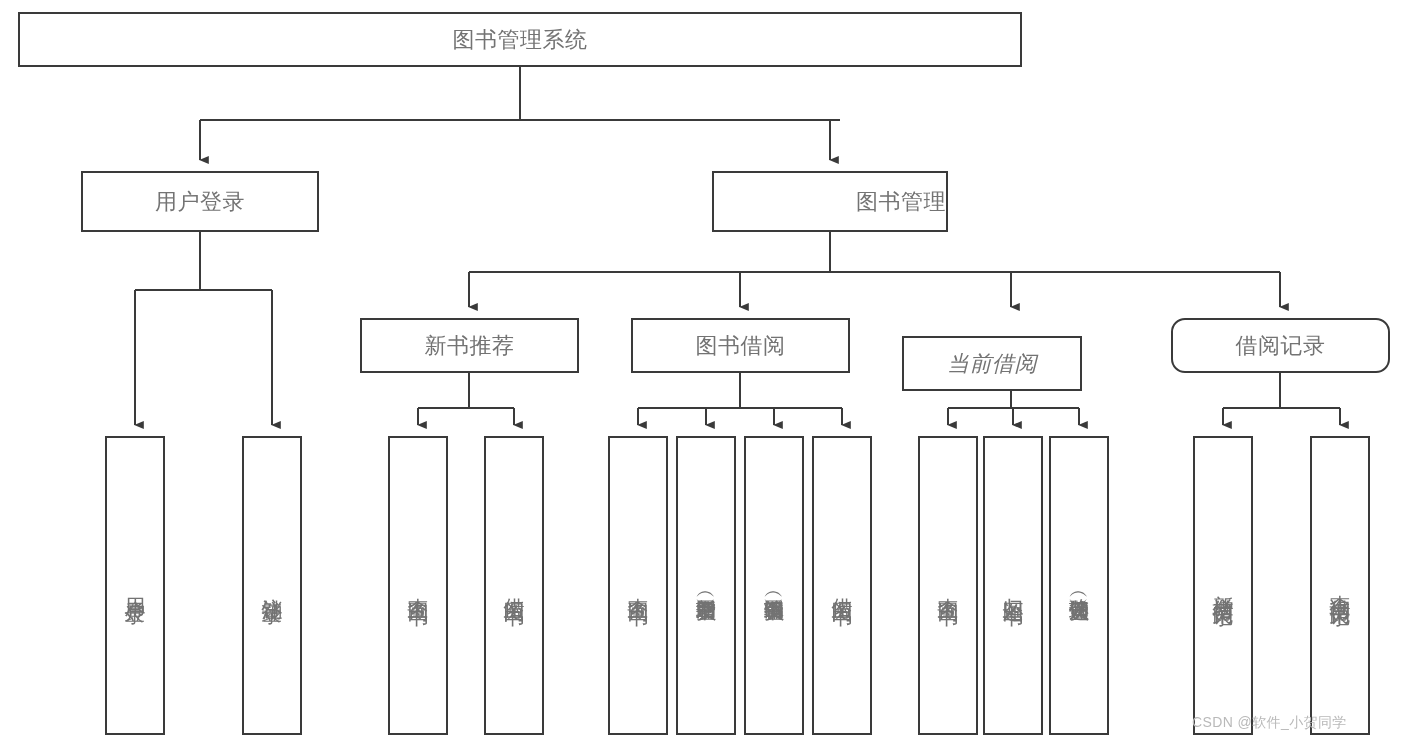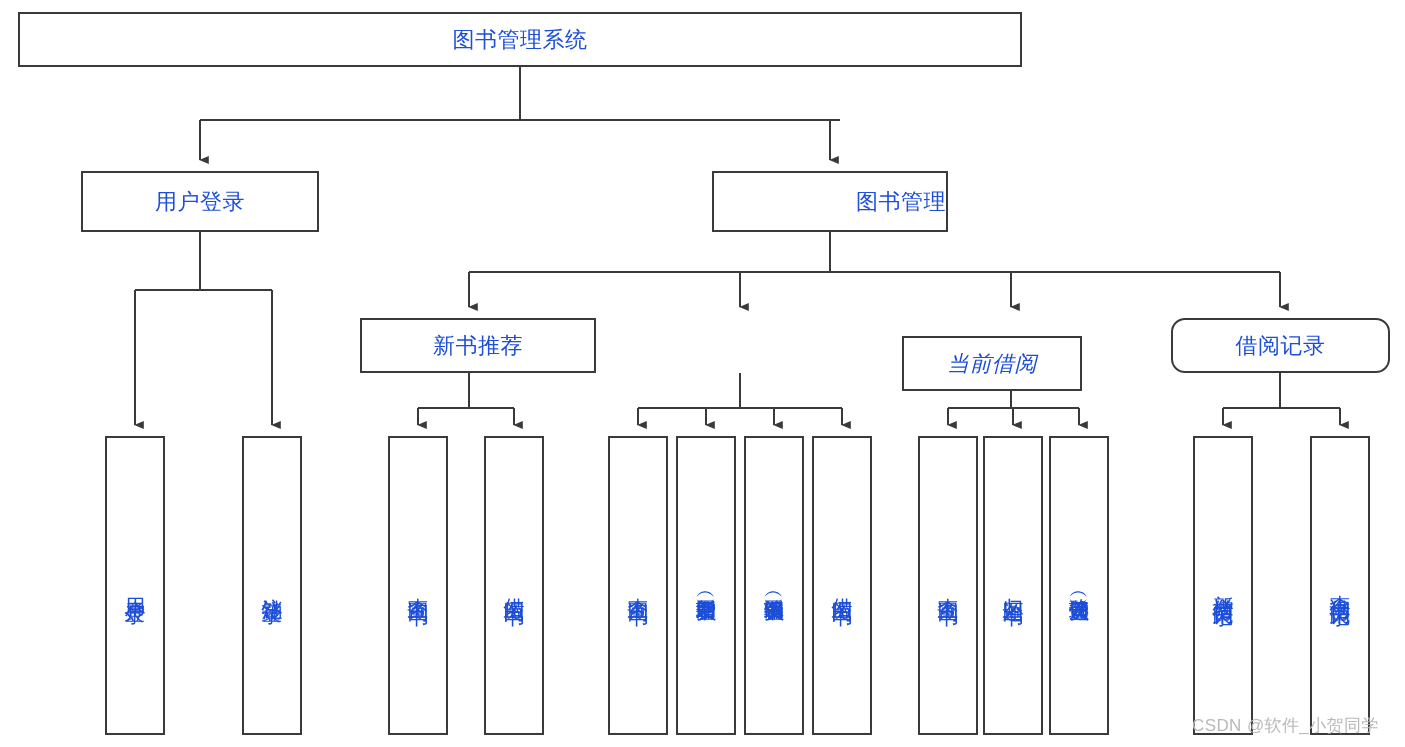--- a/index.html
+++ b/index.html
@@ -25,21 +25,21 @@
     height: 747px;
   }
   .node {
     position: absolute;
     box-sizing: border-box;
     background: #ffffff;
     border: 2.5px solid #3a3a3a;
     display: flex;
     align-items: center;
     justify-content: center;
-    color: #1d4ed8;
+    color: #737373;
     z-index: 2;
   }
   .node.horiz {
     font-size: 22px;
     letter-spacing: 0.5px;
   }
   .node.vert {
     writing-mode: vertical-rl;
     text-orientation: upright;
     font-size: 21px;
@@ -53,21 +53,21 @@
     white-space: nowrap;
     letter-spacing: 2.5px;
   }
   .node.vert.tight .vtext {
     letter-spacing: 0.5px;
     font-size: 20px;
   }
   .watermark {
     position: absolute;
     color: #b9b9b9;
-    font-size: 17px;
+    font-size: 14px;
     white-space: nowrap;
     z-index: 5;
     letter-spacing: 0.4px;
   }
 </style>
 </head>
 <body>
 
 <div id="canvas">
 
@@ -126,22 +126,25 @@
     <span>图书管理系统</span>
   </div>
 
   <div class="node horiz" style="left: 81px; top: 171px; width: 238px; height: 61px;">
     <span>用户登录</span>
   </div>
   <div class="node horiz" style="left: 712px; top: 171px; width: 236px; height: 61px; justify-content: flex-end;">
     <span>图书管理</span>
   </div>
 
-  <div class="node horiz" style="left: 360px; top: 318px; width: 236px; height: 55px;">
+  <div class="node horiz" style="left: 360px; top: 318px; width: 219px; height: 55px;">
     <span>新书推荐</span>
+  </div>
+  <div class="node horiz" style="left: 631px; top: 318px; width: 219px; height: 55px;">
+    <span>图书借阅</span>
   </div>
   <div class="node horiz" style="left: 902px; top: 336px; width: 180px; height: 55px; font-style: italic;">
     <span>当前借阅</span>
   </div>
   <div class="node horiz" style="left: 1171px; top: 318px; width: 219px; height: 55px; border-radius: 14px;">
     <span>借阅记录</span>
   </div>
 
   <div class="node vert" style="left: 105px; top: 436px; width: 60px; height: 299px;">
     <span class="vtext">用户登录</span>

